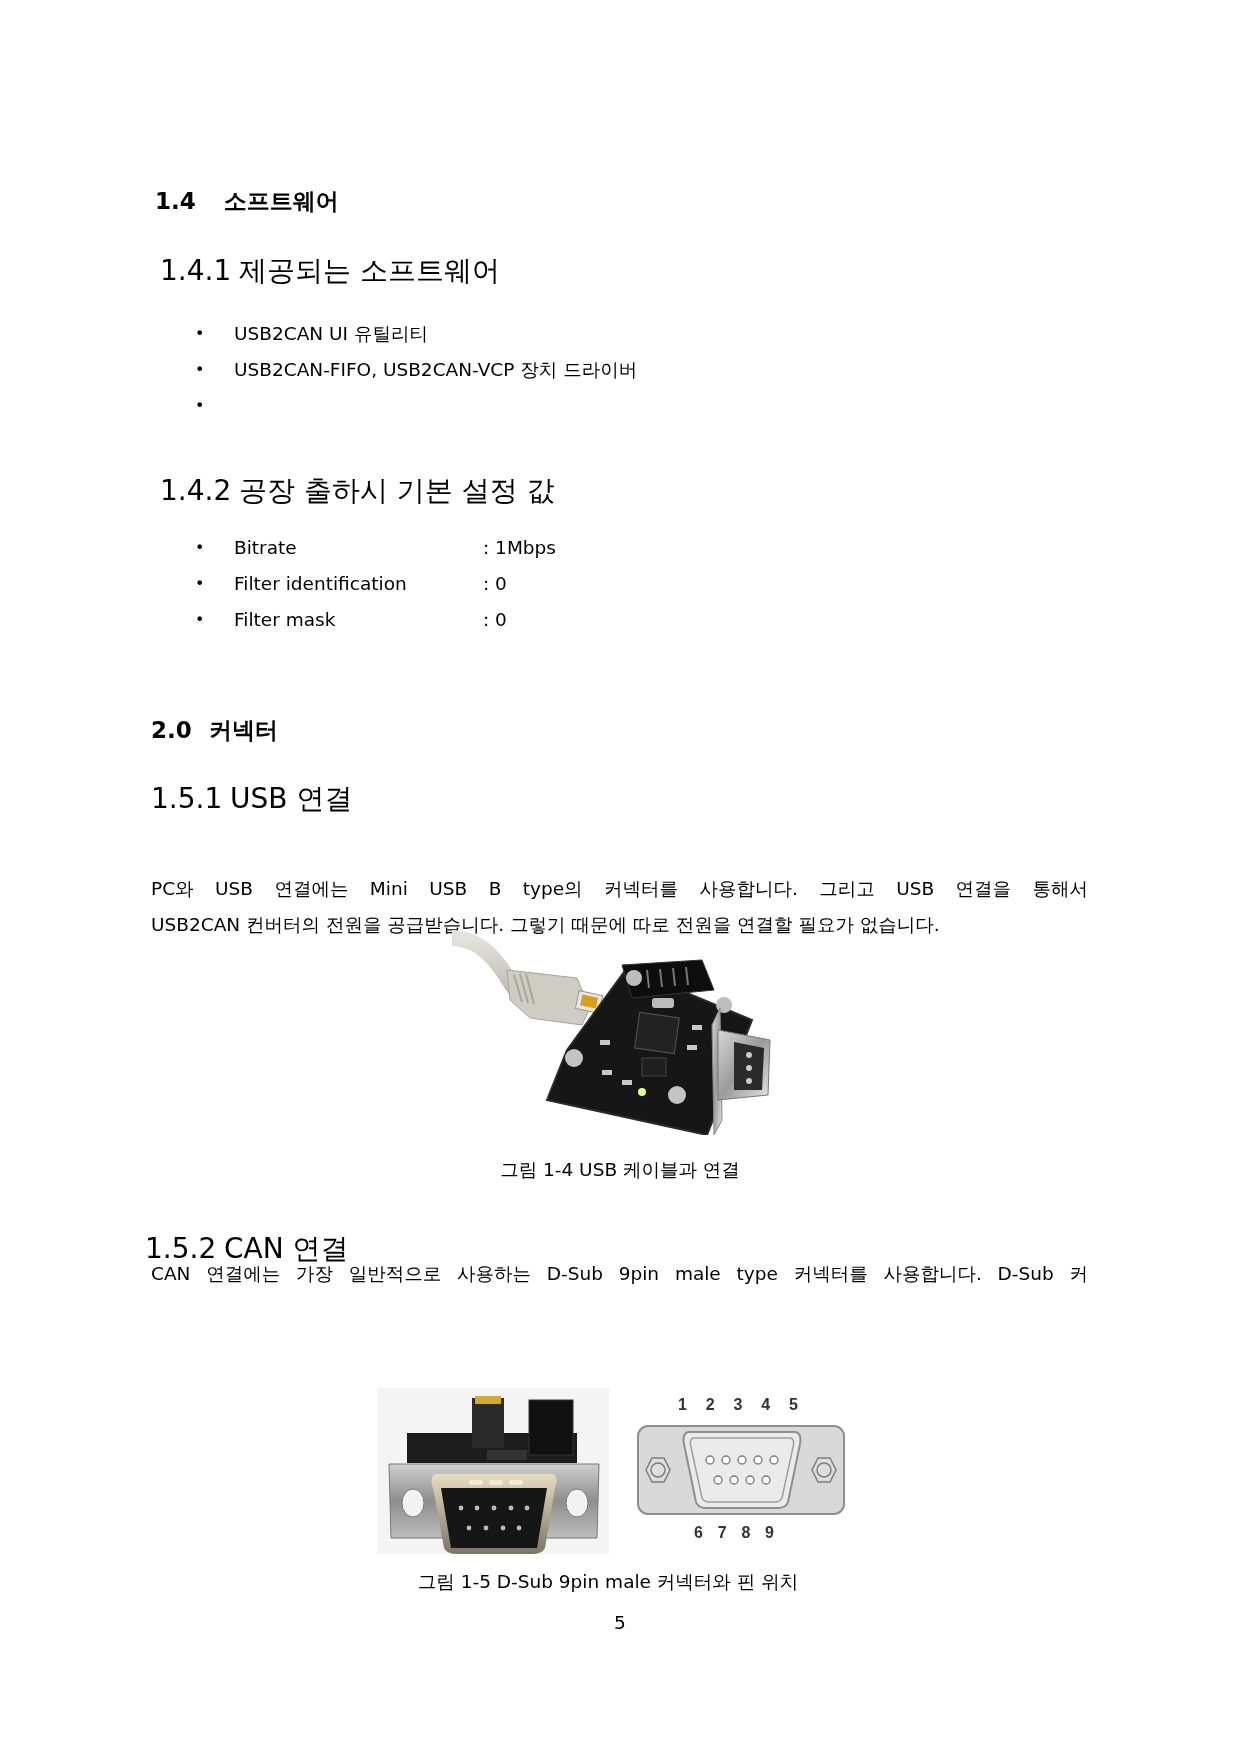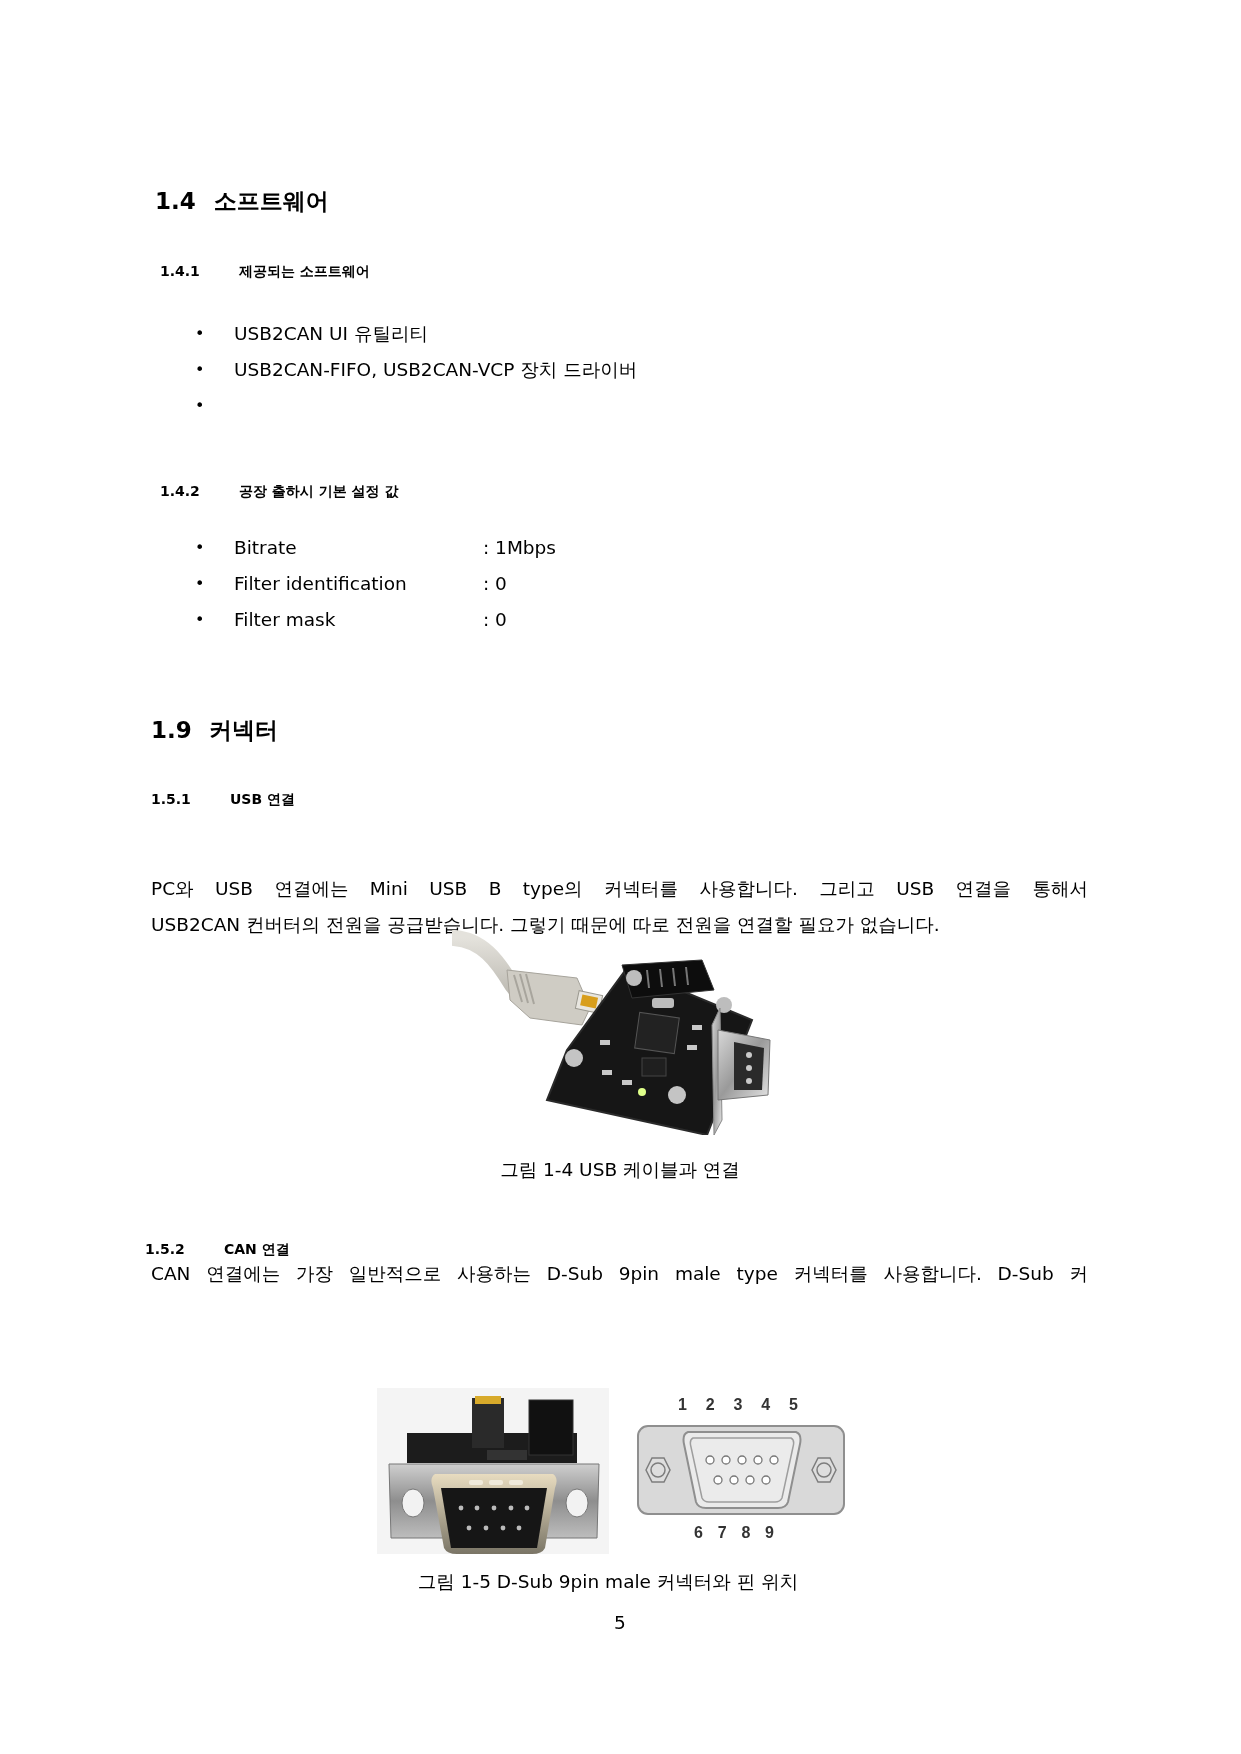--- a/index.html
+++ b/index.html
@@ -1,41 +1,41 @@
 <!DOCTYPE html>
 <html><head>
 <meta charset="utf-8">
 <style>
   html, body { margin: 0; padding: 0; background: #ffffff; }
   body { width: 1241px; height: 1754px; position: relative; overflow: hidden;
          font-family: "DejaVu Sans", "Liberation Sans", sans-serif; color: #000; }
   .abs { position: absolute; }
   .h2 { font-size: 23px; font-weight: bold; white-space: nowrap; line-height: 28px; }
-  .h3 { font-size: 14px; font-weight: bold; white-space: nowrap; line-height: 26px; }
+  .h3 { font-size: 28px; font-weight: normal; white-space: nowrap; line-height: 26px; }
   .h3 .num { display: inline-block; width: 79px; }
   .h2 .num2 { display: inline-block; width: 58px; }
   .bullets { list-style: none; margin: 0; padding: 0; }
   .bullets li { position: relative; height: 36px; line-height: 36px; font-size: 18.5px; white-space: nowrap; }
   .bullets li .dot { position: absolute; left: 0; top: 0; width: 40px; font-size: 16px; }
   .bullets li .txt { position: absolute; left: 39px; top: 0; }
   .bullets li .val { position: absolute; left: 288px; top: 0; }
   .para { position: absolute; left: 151px; width: 937px; font-size: 18.5px; line-height: 36px;
           text-align: justify; text-align-last: auto; margin-top: 32px; }
   .para .line { display: block; white-space: nowrap; }
   .para .justify { text-align: justify; text-align-last: justify; white-space: normal; }
   .caption { position: absolute; font-size: 18.5px; white-space: nowrap; text-align: center; line-height: 26px; margin-top: 7px; }
   .page-num { position: absolute; font-size: 18.5px; }
   svg { display: block; }
 </style>
 </head>
 <body>
 
 <div class="abs h2" style="left:155px; top:187px;">
   <span>1.4</span>
-  <span style="margin-left:10px;">소프트웨어</span>
+  <span style="margin-left:20px;">소프트웨어</span>
 </div>
 
 <div class="abs h3" style="left:160px; top:258px;">
   <span class="num">1.4.1</span><span>제공되는 소프트웨어</span>
 </div>
 
 <ul class="abs bullets" style="left:195px; top:316px; width:900px;">
   <li>
     <span class="dot">•</span>
     <span class="txt">USB2CAN UI 유틸리티</span>
@@ -65,21 +65,21 @@
     <span class="val">: 0</span>
   </li>
   <li>
     <span class="dot">•</span>
     <span class="txt">Filter mask</span>
     <span class="val">: 0</span>
   </li>
 </ul>
 
 <div class="abs h2" style="left:151px; top:716px;">
-  <span class="num2">1.9</span><span>커넥터</span>
+  <span class="num2">2.0</span><span>커넥터</span>
 </div>
 
 <div class="abs h3" style="left:151px; top:786px;">
   <span class="num">1.5.1</span><span>USB 연결</span>
 </div>
 
 <div class="para" style="top:839px;">
   <span class="line justify">PC와 USB 연결에는 Mini USB B type의 커넥터를 사용합니다. 그리고 USB 연결을 통해서</span>
   <span class="line">USB2CAN 컨버터의 전원을 공급받습니다. 그렇기 때문에 따로 전원을 연결할 필요가 없습니다.</span>
 </div>

